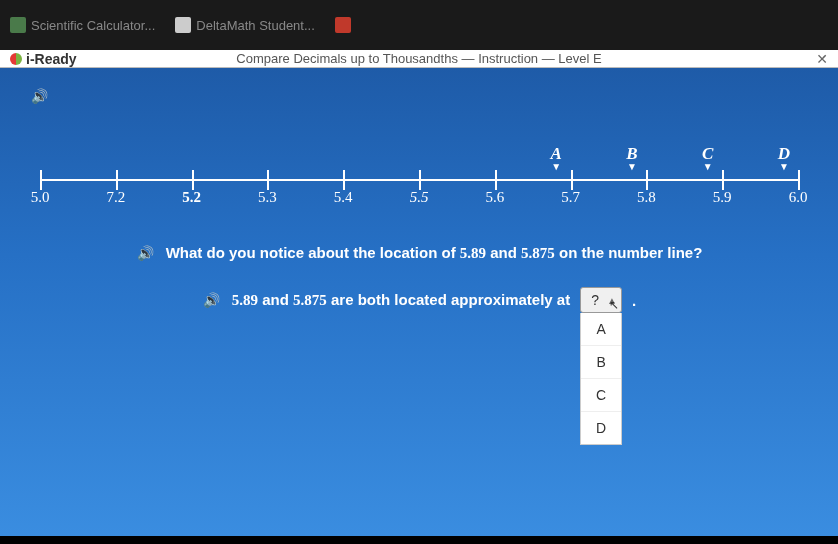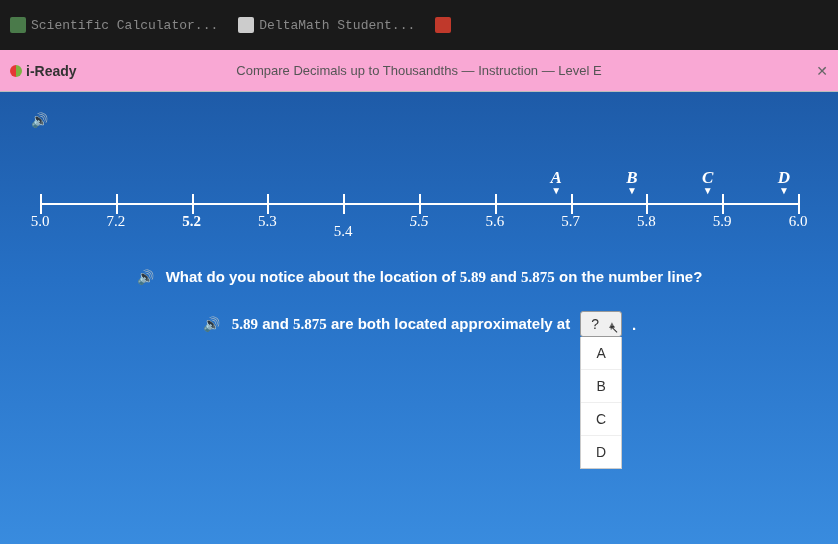--- a/index.html
+++ b/index.html
@@ -17,33 +17,32 @@
       align-items: center;
       padding: 0 10px;
       gap: 20px;
       color: #888;
       font-size: 13px;
     }
     .taskbar-item {
       display: flex;
       align-items: center;
       gap: 5px;
-      font-family: Liberation Mono, monospace;
     }
     .taskbar-icon {
       width: 16px;
       height: 16px;
       background: #4a7a4a;
       border-radius: 2px;
     }
     .taskbar-icon.white { background: #ccc; }
     .taskbar-icon.red { background: #c0392b; }
     .titlebar {
-      height: 42px;
-      background: #f9a8d4;
+      height: 18px;
+      background: #ffffff;
       display: flex;
       align-items: center;
       justify-content: space-between;
       padding: 0 10px;
       border-bottom: 1px solid #bbb;
     }
     .logo {
       display: flex;
       align-items: center;
       gap: 4px;
@@ -257,21 +256,21 @@
         <div class="tick" style="left: 70%;"></div>
         <div class="tick" style="left: 80%;"></div>
         <div class="tick" style="left: 90%;"></div>
         <div class="tick" style="left: 100%;"></div>
       </div>
     <div class="number-labels" id="labels-row">
         <div class="num-label" style="left: 0%;">5.0</div>
         <div class="num-label" style="left: 10%;">7.2</div>
         <div class="num-label" style="left: 20%; font-weight: bold;">5.2</div>
         <div class="num-label" style="left: 30%;">5.3</div>
-        <div class="num-label" style="left: 40%; margin-top: 10px;">5.4</div>
+        <div class="num-label" style="left: 40%;">5.4</div>
         <div class="num-label" style="left: 50%; font-style: italic;">5.5</div>
         <div class="num-label" style="left: 60%;">5.6</div>
         <div class="num-label" style="left: 70%;">5.7</div>
         <div class="num-label" style="left: 80%;">5.8</div>
         <div class="num-label" style="left: 90%;">5.9</div>
         <div class="num-label" style="left: 100%;">6.0</div>
       </div>
   </div>
 
   <div class="question-line">

